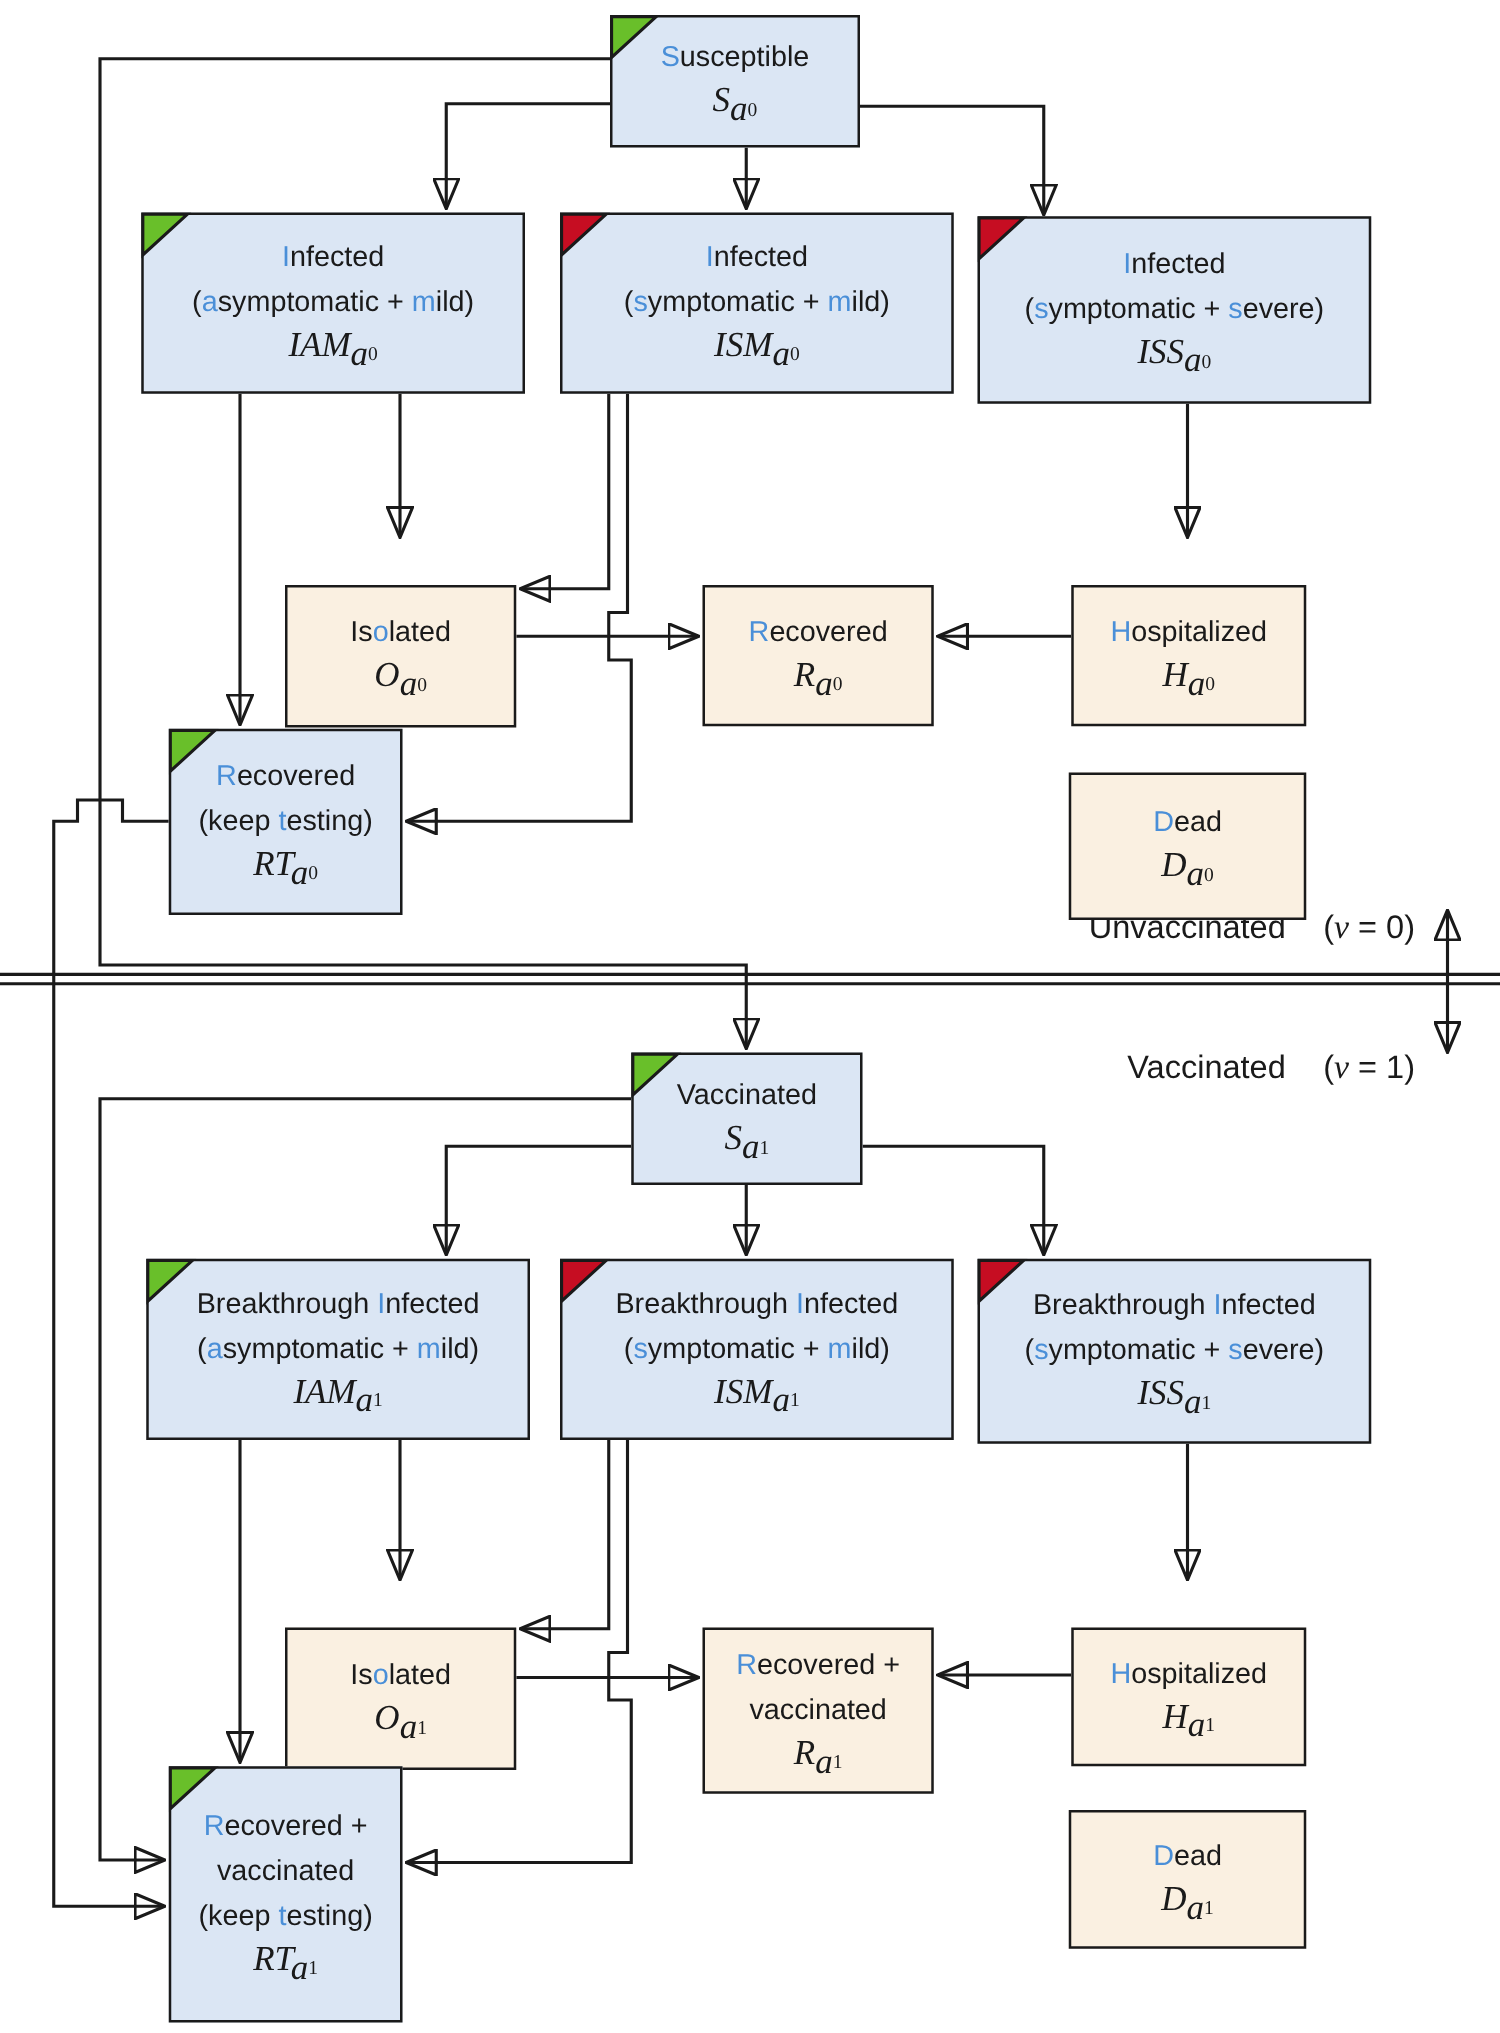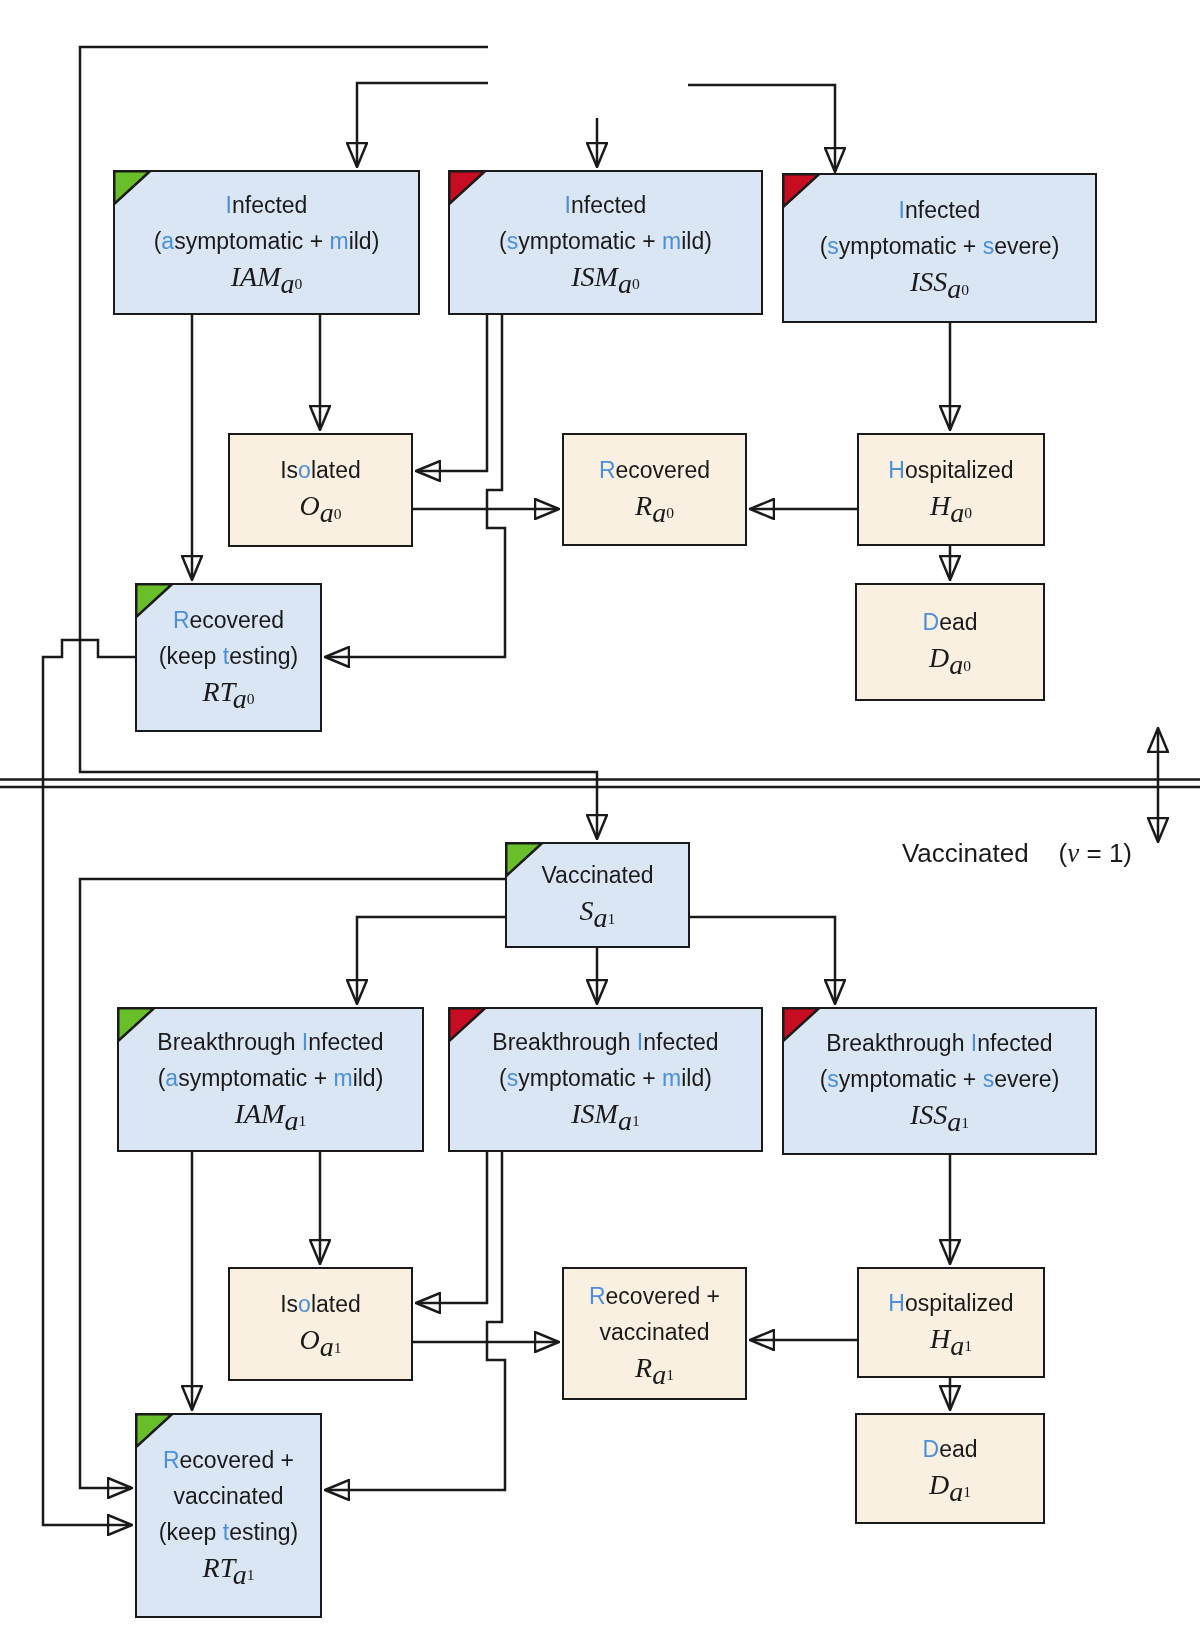--- a/index.html
+++ b/index.html
@@ -4,21 +4,21 @@
 <style>
   html,body{margin:0;padding:0;background:#ffffff;font-family:"Liberation Sans",sans-serif;}
   .canvas{position:relative;width:1200px;height:1626px;background:#fff;overflow:hidden;
           --line:#1a1a1a;--box-blue:#dbe6f4;--box-tan:#faf0e1;--accent:#4a8fd8;--green:#69bf2a;--red:#c60d22;}
   svg.wires{position:absolute;left:0;top:0;z-index:1;}
   svg.wires path{fill:none;stroke:var(--line);stroke-width:2.5px;}
   .node{position:absolute;z-index:2;box-sizing:border-box;border:2.5px solid var(--line);
         display:flex;flex-direction:column;align-items:center;justify-content:center;
         text-align:center;color:var(--line);}
   .node.blue{background:var(--box-blue);}
-  .node.tan{background:var(--box-tan);}
+  .node.tan{background:var(--box-tan);margin-top:35px;}
   .tl{font-size:23px;line-height:36px;white-space:nowrap;}
   .node .math, .lbl .math{font-family:"Liberation Serif",serif;font-style:italic;}
   .node .math{font-size:28px;}
   .mathup{font-family:"Liberation Serif",serif;font-style:normal;}
   .sub{font-size:0.68em;position:relative;top:0.25em;}
   .hl{color:var(--accent);}
   .corner{position:absolute;top:-2.5px;left:-2.5px;z-index:3;}
   .corner path.g{fill:var(--green);stroke:var(--line);stroke-width:2.5px;}
   .corner path.r{fill:var(--red);stroke:var(--line);stroke-width:2.5px;}
   .lbl{position:absolute;z-index:2;font-size:26px;color:var(--line);white-space:nowrap;}
@@ -83,22 +83,30 @@
     <path d="M192,1152 V1409" marker-end="url(#arr)"></path>
     <path d="M487,1152 V1303 H417" marker-end="url(#arr)"></path>
     <path d="M502,1152 V1322 H487 V1360 H505 V1490 H326" marker-end="url(#arr)"></path>
     <path d="M413,1342 H558" marker-end="url(#arr)"></path>
     <path d="M950,1155 V1263" marker-end="url(#arr)"></path>
     <path d="M857,1340 H751" marker-end="url(#arr)"></path>
     <path d="M950,1378 V1409" marker-end="url(#arr)"></path>
     <path d="M1158,729 V841" marker-start="url(#arr)" marker-end="url(#arr)"></path>
   </svg>
 
+  <div class="lbl" id="lbl_unvacc"><span><span>Unvaccinated</span></span><span class="gap"></span><span><span>(</span><span class="math">v</span><span> = 0)</span></span></div>
   <div class="lbl" id="lbl_vacc"><span><span>Vaccinated</span></span><span class="gap"></span><span><span>(</span><span class="math">v</span><span> = 1)</span></span></div>
 
+  <div class="node blue" id="s_a0">
+    <svg class="corner" width="40" height="38">
+        <path class="g" d="M1.25,1.25 L37,1.25 L1.25,34 Z"></path>
+      </svg>
+    <div class="tl"><span class="hl">S</span><span>usceptible</span></div>
+    <div class="tl"><span class="math">S</span><span class="math sub">a</span><span class="mathup sub">0</span></div>
+  </div>
 
   <div class="node blue" id="iam_a0">
     <svg class="corner" width="40" height="38">
         <path class="g" d="M1.25,1.25 L37,1.25 L1.25,34 Z"></path>
       </svg>
     <div class="tl"><span class="hl">I</span><span>nfected</span></div>
     <div class="tl"><span>(</span><span class="hl">a</span><span>symptomatic + </span><span class="hl">m</span><span>ild)</span></div>
     <div class="tl"><span class="math">IAM</span><span class="math sub">a</span><span class="mathup sub">0</span></div>
   </div>
 

